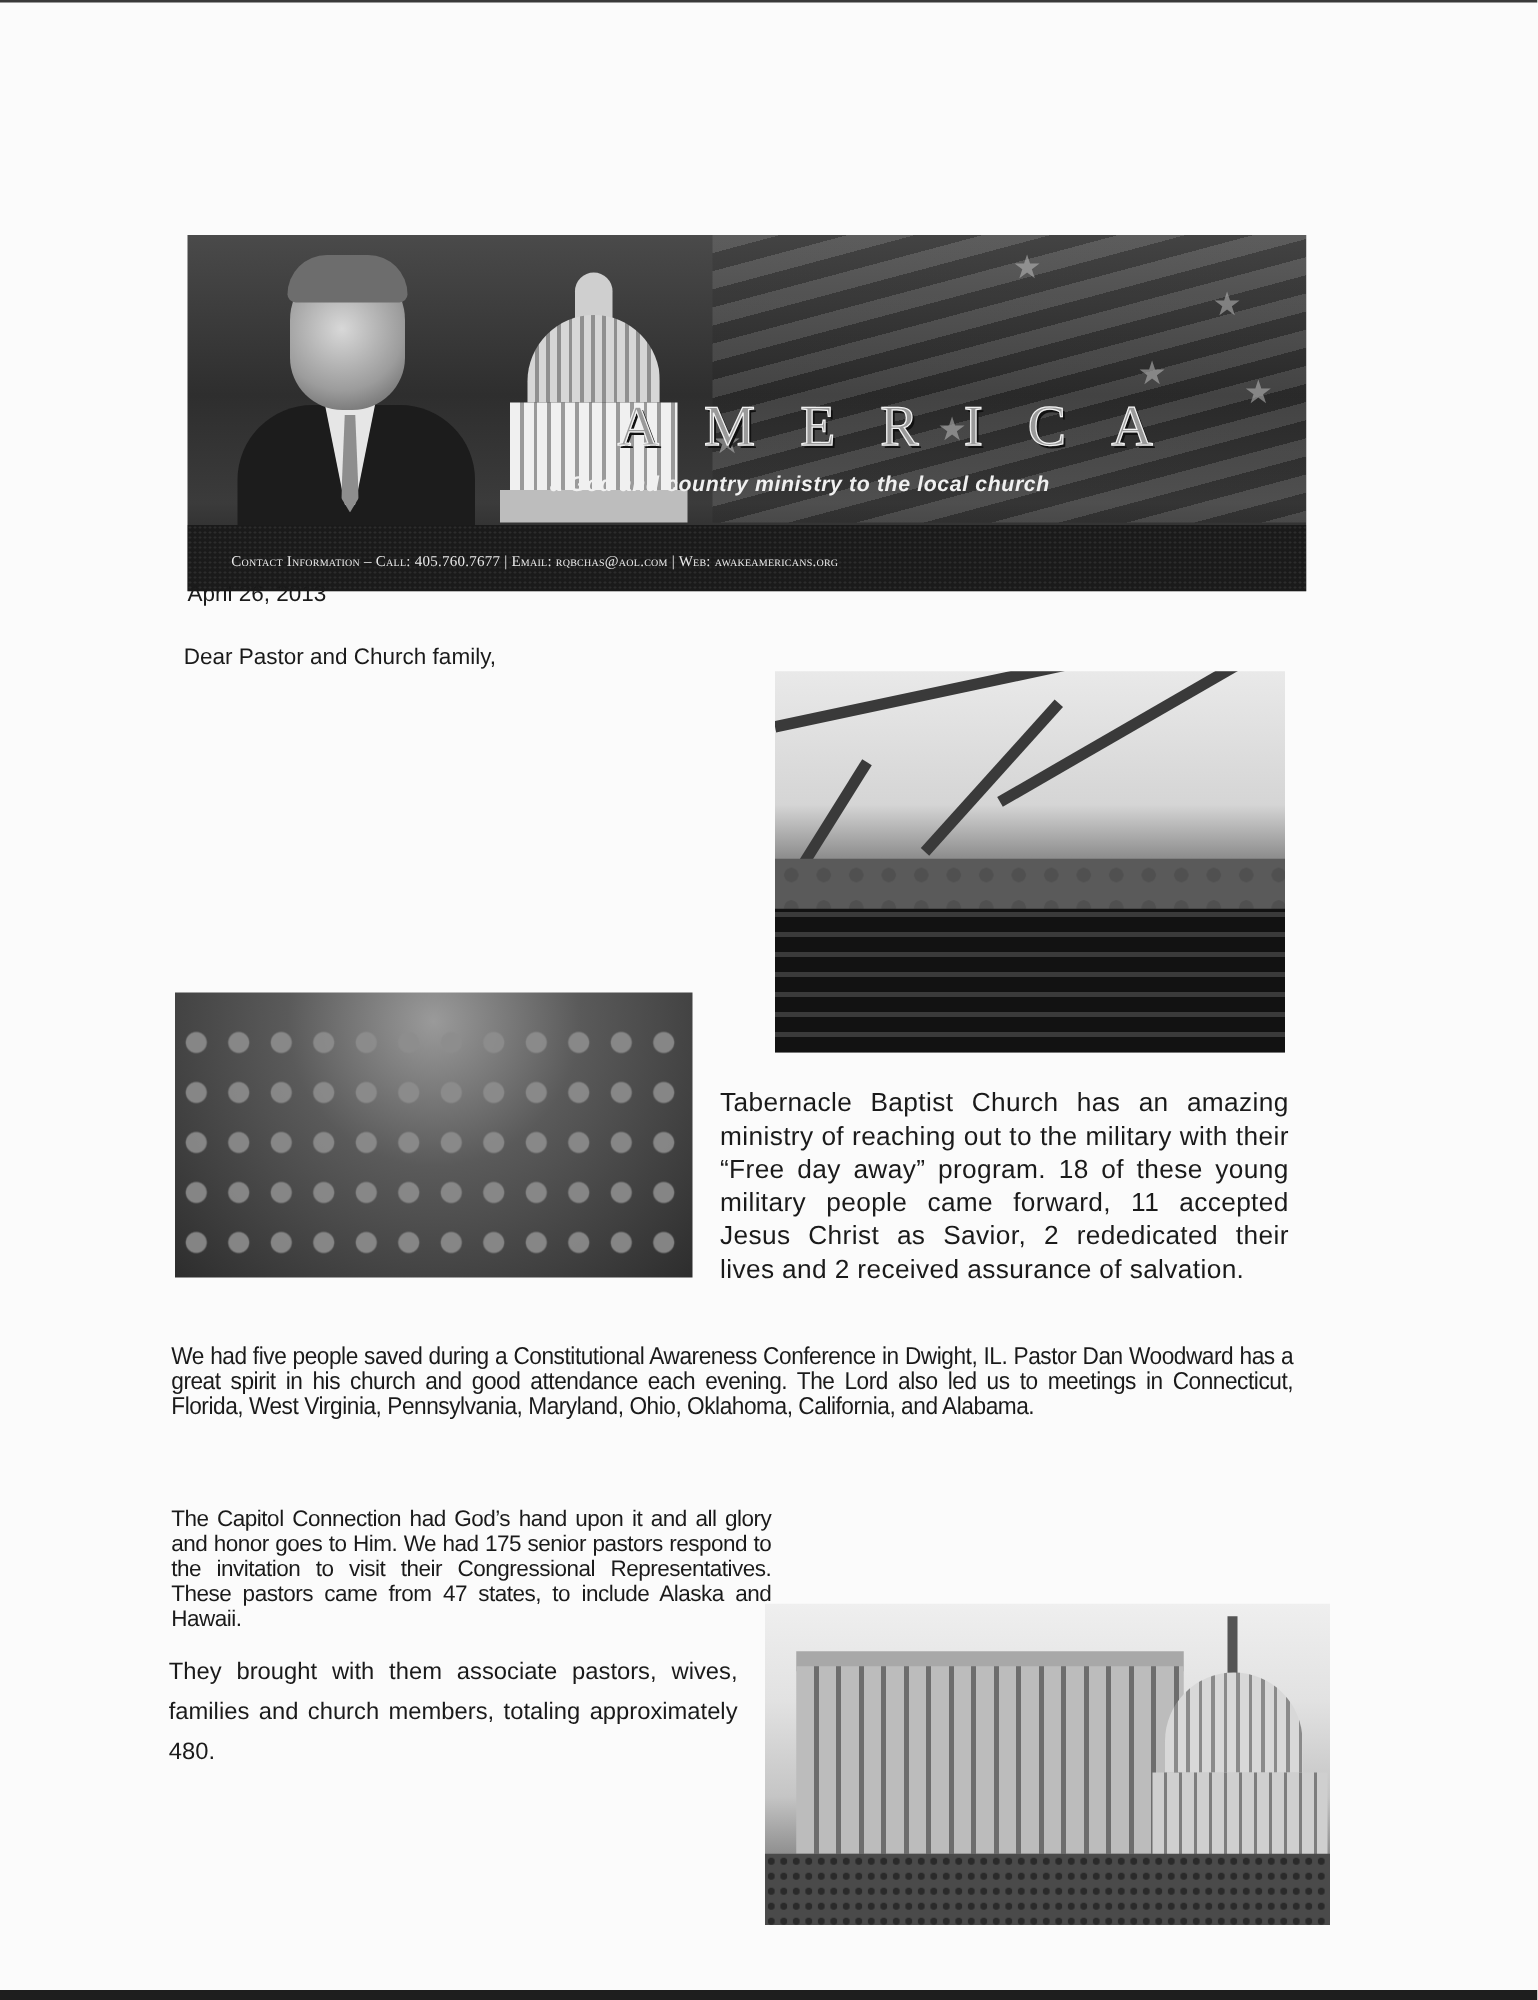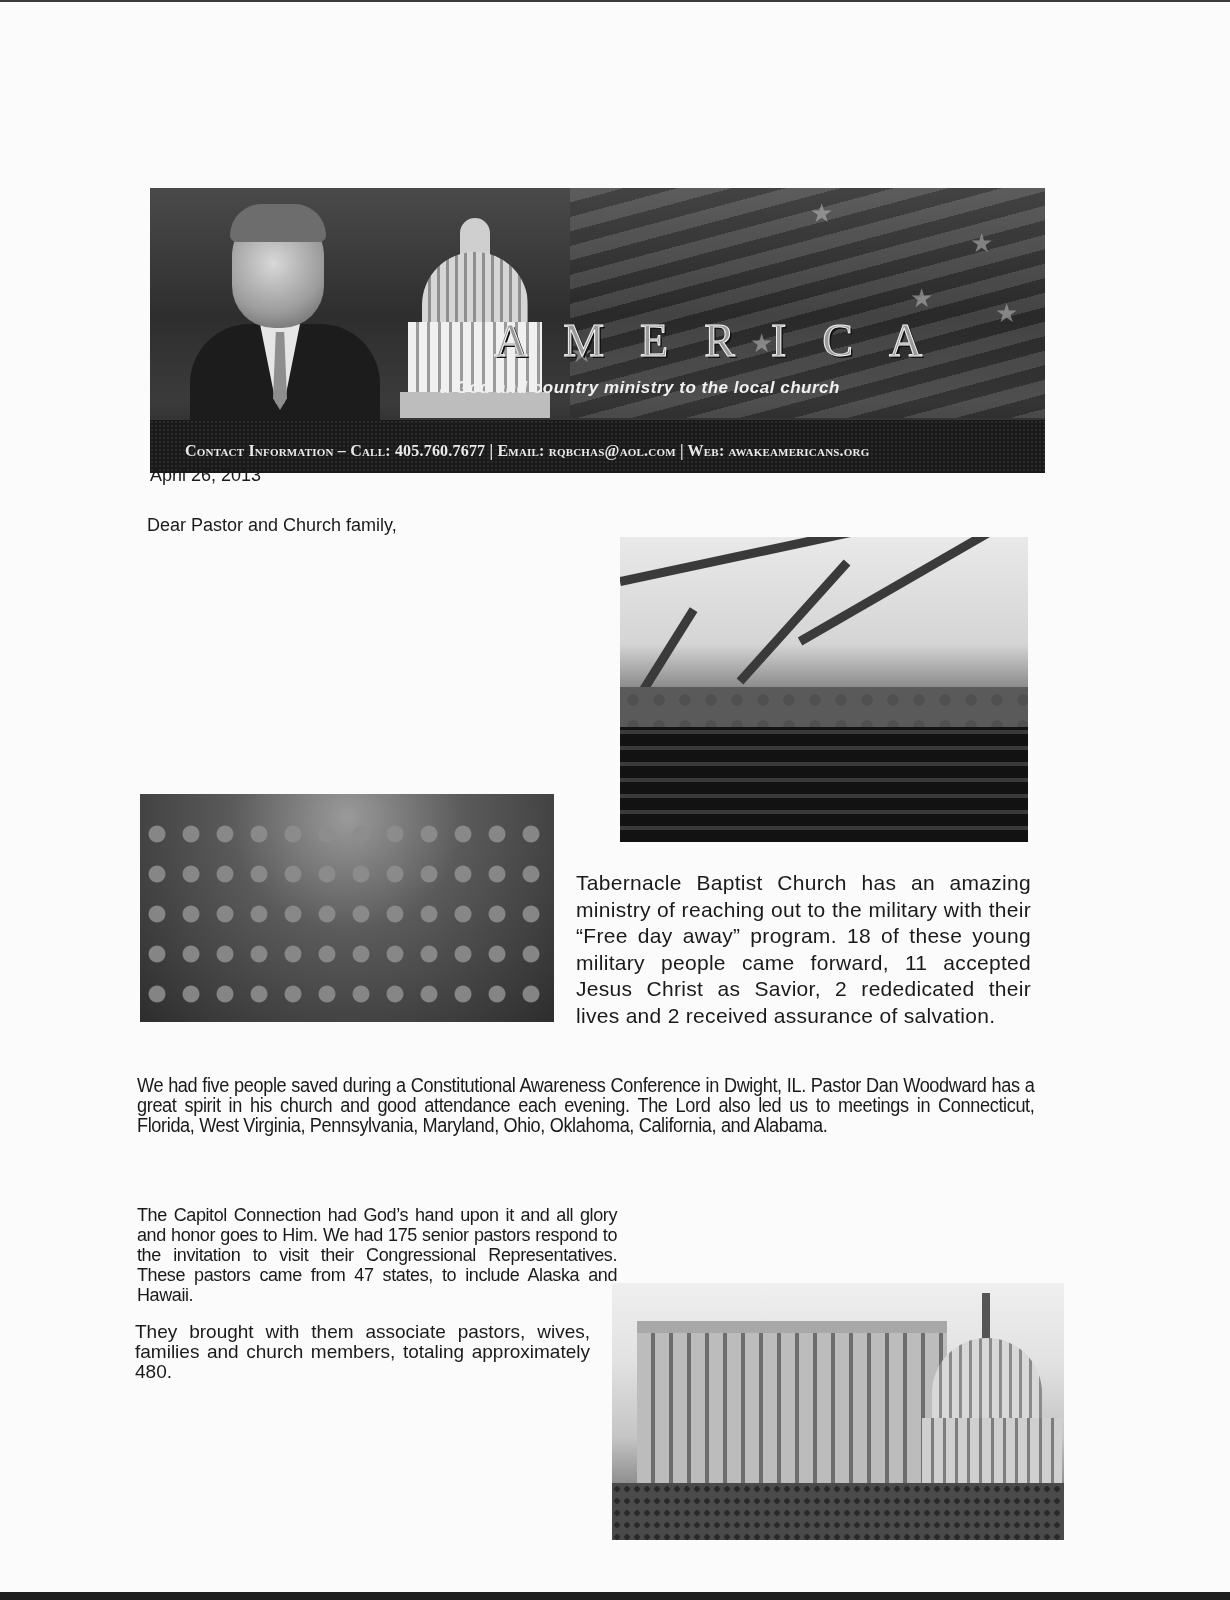--- a/index.html
+++ b/index.html
@@ -80,40 +80,40 @@
     font-family:"Liberation Serif","DejaVu Serif",serif; font-weight:bold;
     font-size:13px; letter-spacing:1.5px; color:#f2f2f2; font-variant: small-caps; margin-top: 36px;
   }
   .contactbar {
     position:absolute; left:0; top:232px; width:895px; height:53px; background:#1a1a1a;
     background-image: radial-gradient(rgba(255,255,255,0.08) 1px, transparent 1px);
     background-size: 4px 4px;
   }
   .contacttext {
     position:absolute; left:35px; top:254px; width:850px;
-    font-family:"Liberation Serif","DejaVu Serif",serif; font-weight:bold;
-    font-size:16px; letter-spacing:0.2px; color:#eaeaea; font-variant: small-caps;
+    font-family:"Liberation Serif","DejaVu Serif",serif; font-weight:normal;
+    font-size:12px; letter-spacing:0.2px; color:#eaeaea; font-variant: small-caps;
     white-space:nowrap;
   }
 
   
   .date { left:150px; top:465px; font-size:18px; }
   .salutation { left:147px; top:515px; font-size:18px; }
   .para { font-size:21px; line-height:26.5px; text-align:justify; }
   .p1 { left:145px; top:568px; width:455px; }
   .p1 span.last { display:block; text-align:left; }
   .p2 { left:576px; top:870px; width:455px; letter-spacing:0.3px; }
   .p3, .p4 {
     font-family:"Liberation Sans","DejaVu Sans",sans-serif;
     font-size:19.5px; line-height:20px; letter-spacing:-0.4px;
     transform: scaleX(0.93); transform-origin: left top;
   }
   .p3 { left:137px; top:1075px; width:965px; }
   .p4 { left:137px; top:1205px; width:965px; }
-  .p5 { left:135px; top:1322px; width:455px; font-size:19px; line-height:20px; text-align:justify; }
+  .p5 { left:135px; top:1322px; width:455px; font-size:19px; line-height:32px; text-align:justify; }
 
   
   .photo { overflow:hidden; }
   .photo-church {
     left:620px; top:537px; width:408px; height:305px;
     background: linear-gradient(180deg,#e9e9e9 0%,#d5d5d5 35%,#6e6e6e 55%,#2b2b2b 75%,#1e1e1e 100%);
   }
   .photo-church .beam { position:absolute; background:#3a3a3a; height:9px; transform-origin:left center; }
   .photo-church .pews {
     position:absolute; left:0; top:190px; width:408px; height:115px;

